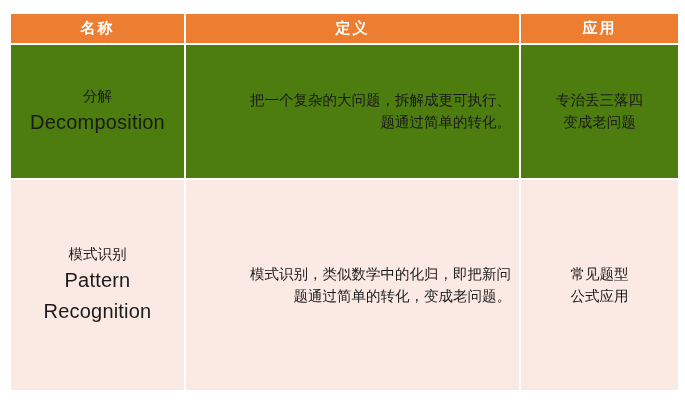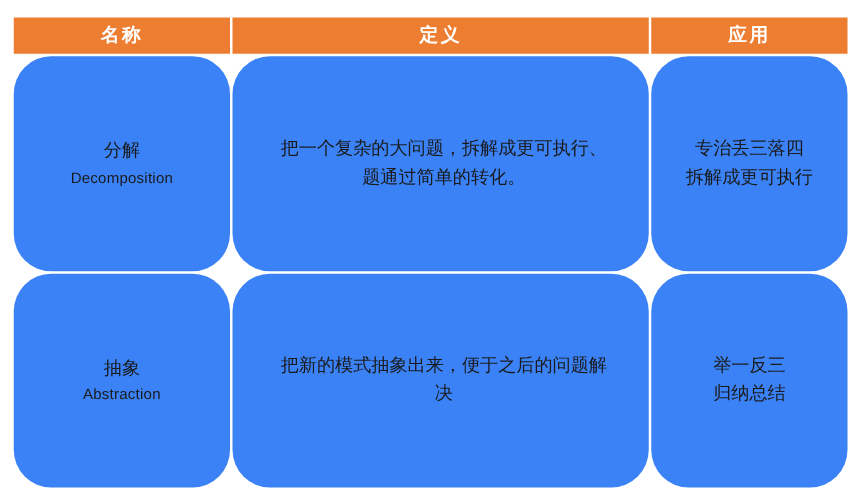--- a/index.html
+++ b/index.html
@@ -46,40 +46,40 @@
 
   
   tbody td {
     padding: 0 10px;
     vertical-align: middle;
     color: #1a1a1a;
     font-size: 14.5px;
     line-height: 1.55;
   }
 
-  tr.row-dark td { background: #3b82f6; border-radius: 30px; }
+  tr.row-dark td { background: #4d7c0f; }
   tr.row-light td { background: #FBEAE4; }
 
   td.col-name {
     text-align: center;
     padding: 0 6px;
   }
   td.col-def {
-    text-align: center;
+    text-align: right;
     padding-left: 13px;
     padding-right: 8px;
   }
   td.col-app {
     text-align: center;
     padding: 0 6px;
     margin-left: 44px;
   }
 
   .cn { display: block; }
-  .en { display: block; font-size: 12px; letter-spacing: 0.2px; }
+  .en { display: block; font-size: 20px; letter-spacing: 0.2px; }
 
   .def-line { display: block; }
   .app-line { display: block; }
 
   
   col.c1 { width: 173px; }
   col.c2 { width: 333px; }
   col.c3 { width: 157px; }
 </style>
 </head>
@@ -105,36 +105,36 @@
         <td class="col-name">
           <span class="cn">分解</span>
           <span class="en">Decomposition</span>
         </td>
         <td class="col-def">
           <span class="def-line">把一个复杂的大问题，拆解成更可执行、</span>
           <span class="def-line">题通过简单的转化。</span>
         </td>
         <td class="col-app">
           <span class="app-line">专治丢三落四</span>
-          <span class="app-line">拆解成更可执行</span>
+          <span class="app-line">变成老问题</span>
         </td>
       </tr>
 
-
-      <tr class="row-dark">
+      <tr class="row-light">
         <td class="col-name">
-          <span class="cn">抽象</span>
-          <span class="en">Abstraction</span>
+          <span class="cn">模式识别</span>
+          <span class="en">Pattern Recognition</span>
         </td>
         <td class="col-def">
-          <span class="def-line">把新的模式抽象出来，便于之后的问题解</span>
-          <span class="def-line">决</span>
+          <span class="def-line">模式识别，类似数学中的化归，即把新问</span>
+          <span class="def-line">题通过简单的转化，变成老问题。</span>
         </td>
         <td class="col-app">
-          <span class="app-line">举一反三</span>
-          <span class="app-line">归纳总结</span>
+          <span class="app-line">常见题型</span>
+          <span class="app-line">公式应用</span>
         </td>
       </tr>
+
 
 
     </tbody>
   </table>
 </div>
 
 </body></html>

